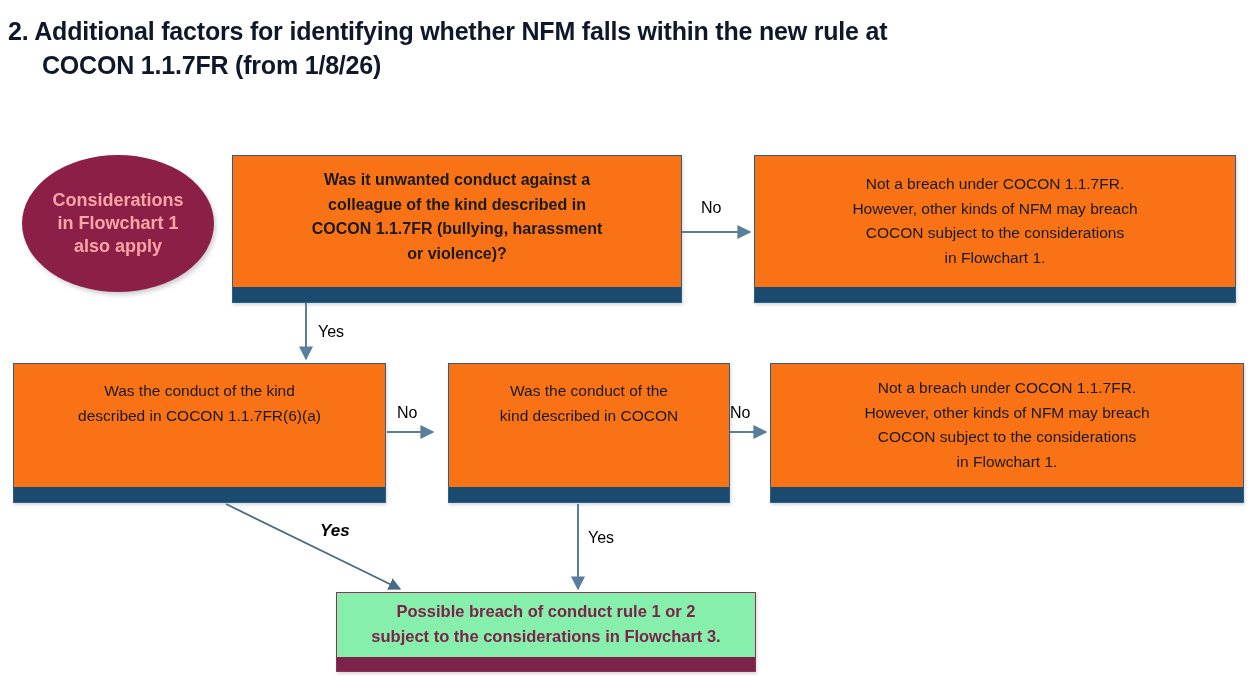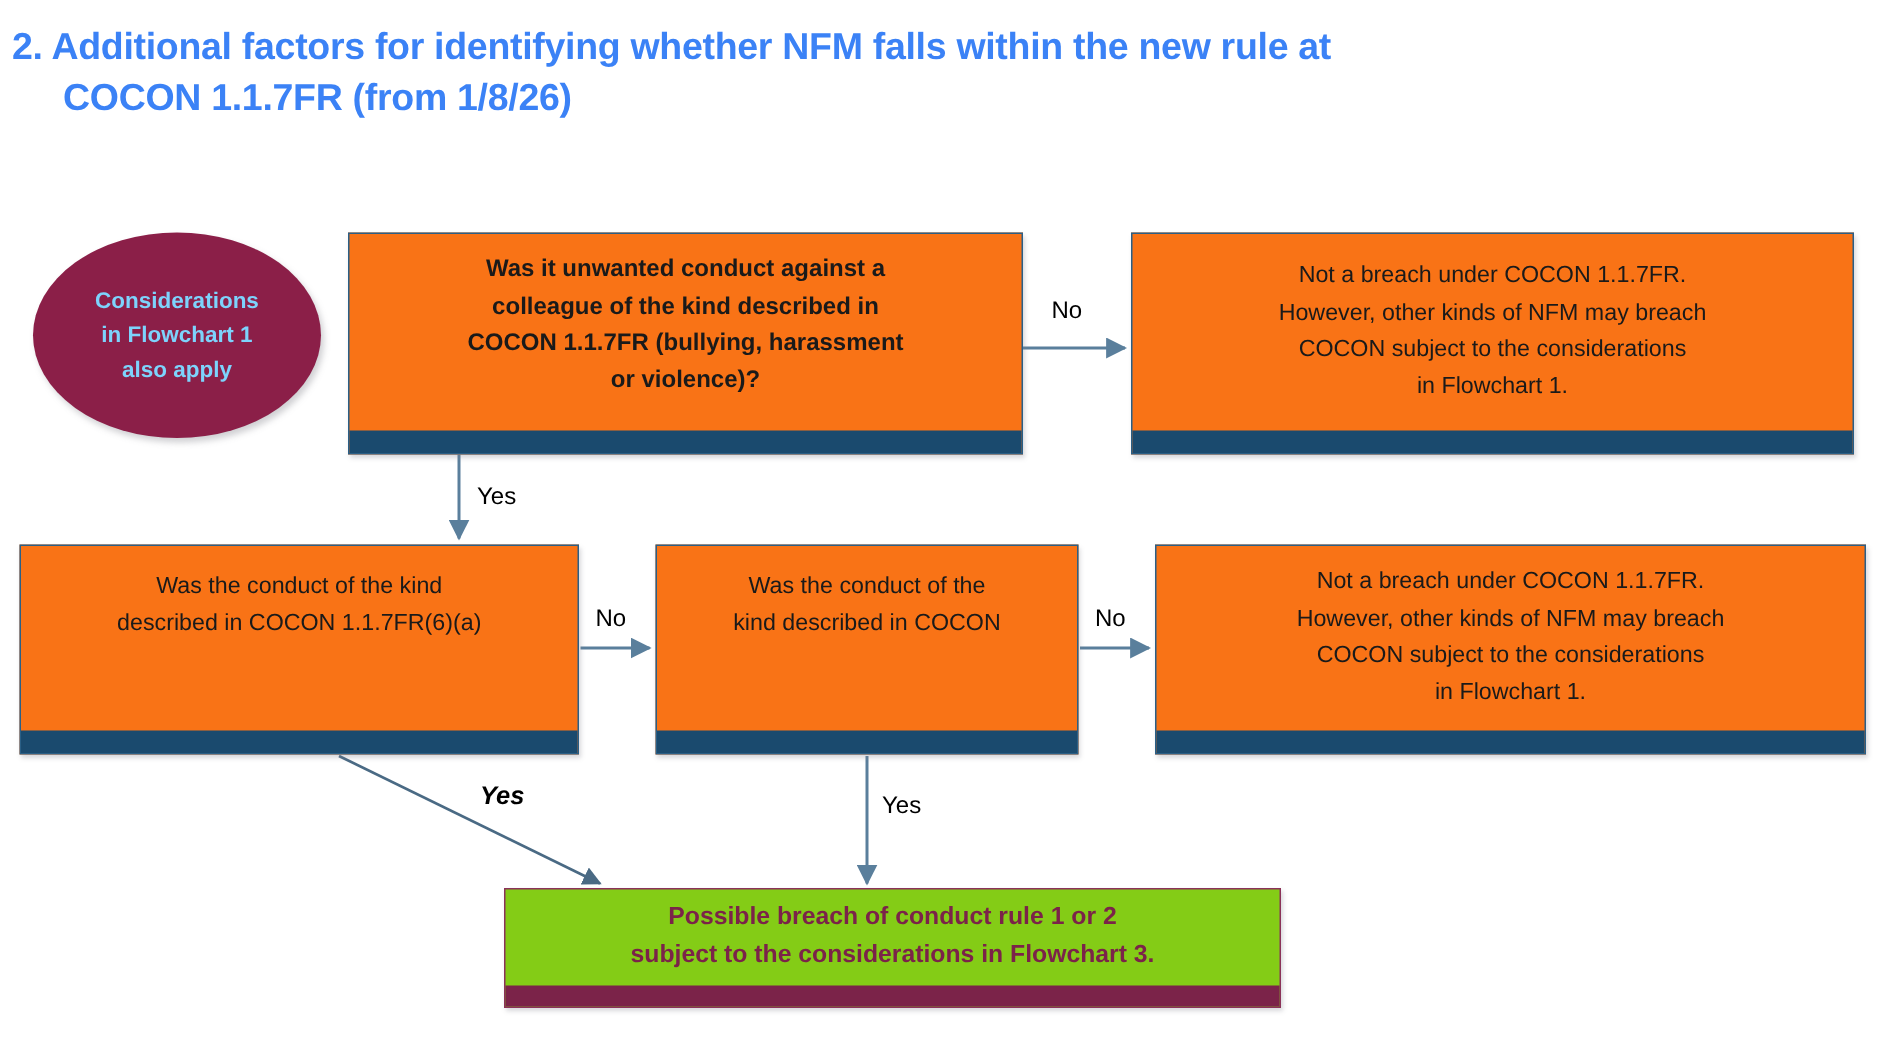--- a/index.html
+++ b/index.html
@@ -20,21 +20,21 @@
   #title-block {
     position: absolute;
     left: 8px;
     top: 14px;
     width: 1200px;
   }
   .title-line {
     font-size: 25px;
     font-weight: bold;
     letter-spacing: -0.2px;
-    color: #3b82f6;
+    color: #0f172a;
     line-height: 34px;
     white-space: nowrap;
   }
   .title-line.second { padding-left: 34px; }
 
   
   #flow {
     position: absolute;
     left: 0;
     top: 0;
@@ -54,23 +54,23 @@
     left: 22px;
     top: 155px;
     width: 192px;
     height: 137px;
     border-radius: 50%;
     background: #8b1f48;
     display: flex;
     flex-direction: column;
     align-items: center;
     justify-content: center;
-    color: #7dd3fc;
-    font-weight: bold;
-    font-size: 15px;
+    color: #fca5a5;
+    font-weight: bold;
+    font-size: 18px;
     line-height: 23px;
     text-align: center;
     box-shadow: 2px 3px 4px rgba(120,120,130,0.35);
   }
   #oval-considerations .oval-line { display: block; white-space: nowrap; }
 
   
   .node {
     position: absolute;
     background: #f97316;
@@ -110,34 +110,34 @@
   }
   #node-out1 .node-body { font-size: 15.5px; line-height: 24.5px; padding-top: 16px; }
 
   
   #node-q2 {
     left: 13px; top: 363px; width: 373px; height: 140px; justify-content: center;
   }
   #node-q2 .node-body { font-size: 15.5px; line-height: 25px; padding-top: 14px; }
 
   #node-q3 {
-    left: 437px; top: 363px; width: 282px; height: 140px;
+    left: 448px; top: 363px; width: 282px; height: 140px;
   }
   #node-q3 .node-body { font-size: 15.5px; line-height: 25px; padding-top: 14px; }
 
   #node-out2 {
     left: 770px; top: 363px; width: 474px; height: 140px;
   }
   #node-out2 .node-body { font-size: 15.5px; line-height: 24.5px; padding-top: 12px; }
 
   
   #node-result {
     position: absolute;
-    left: 336px; top: 592px; width: 518px; height: 80px;
-    background: #84cc16;
+    left: 336px; top: 592px; width: 420px; height: 80px;
+    background: #86efac;
     border: 1px solid #8b3259;
     box-sizing: border-box;
     display: flex;
     flex-direction: column;
     box-shadow: 1px 2px 3px rgba(130,130,140,0.30);
   }
   #node-result .node-body {
     flex: 1 1 auto;
     display: flex;
     flex-direction: column;

